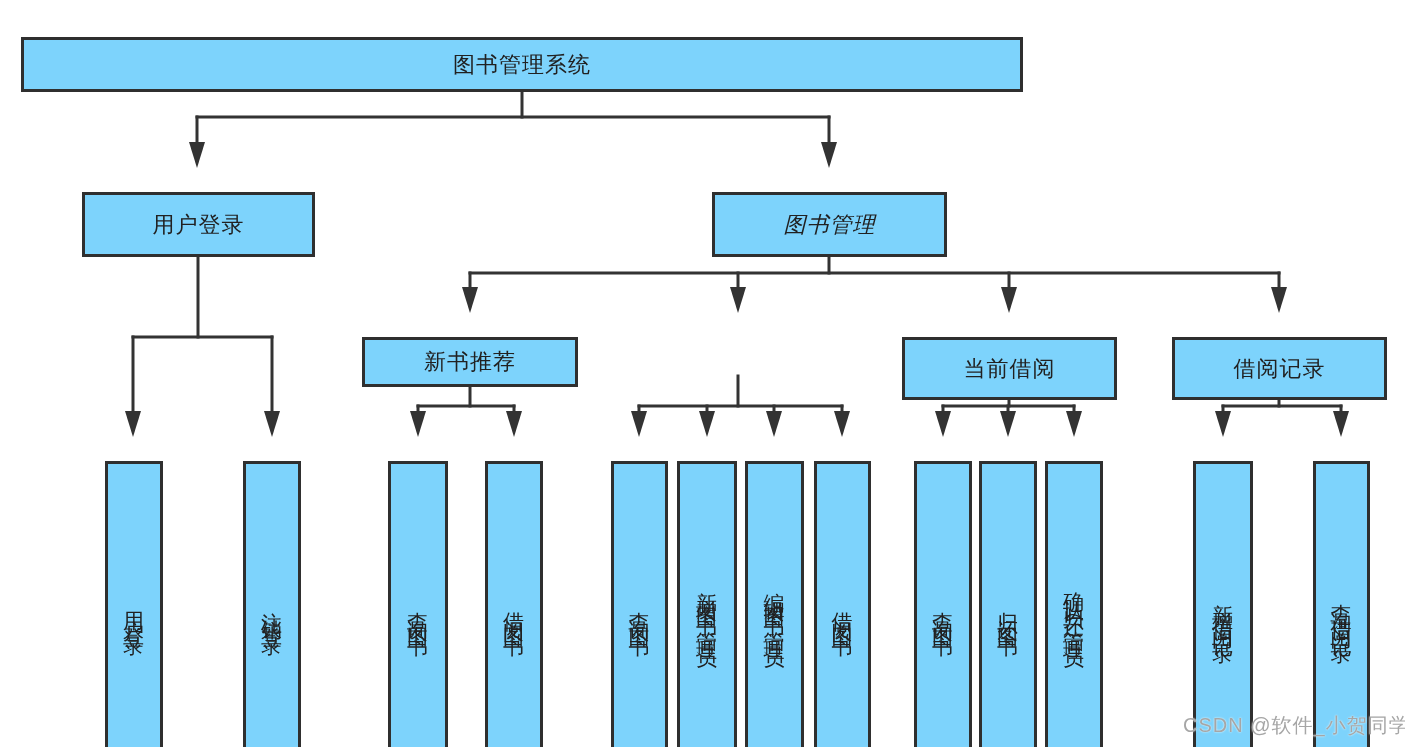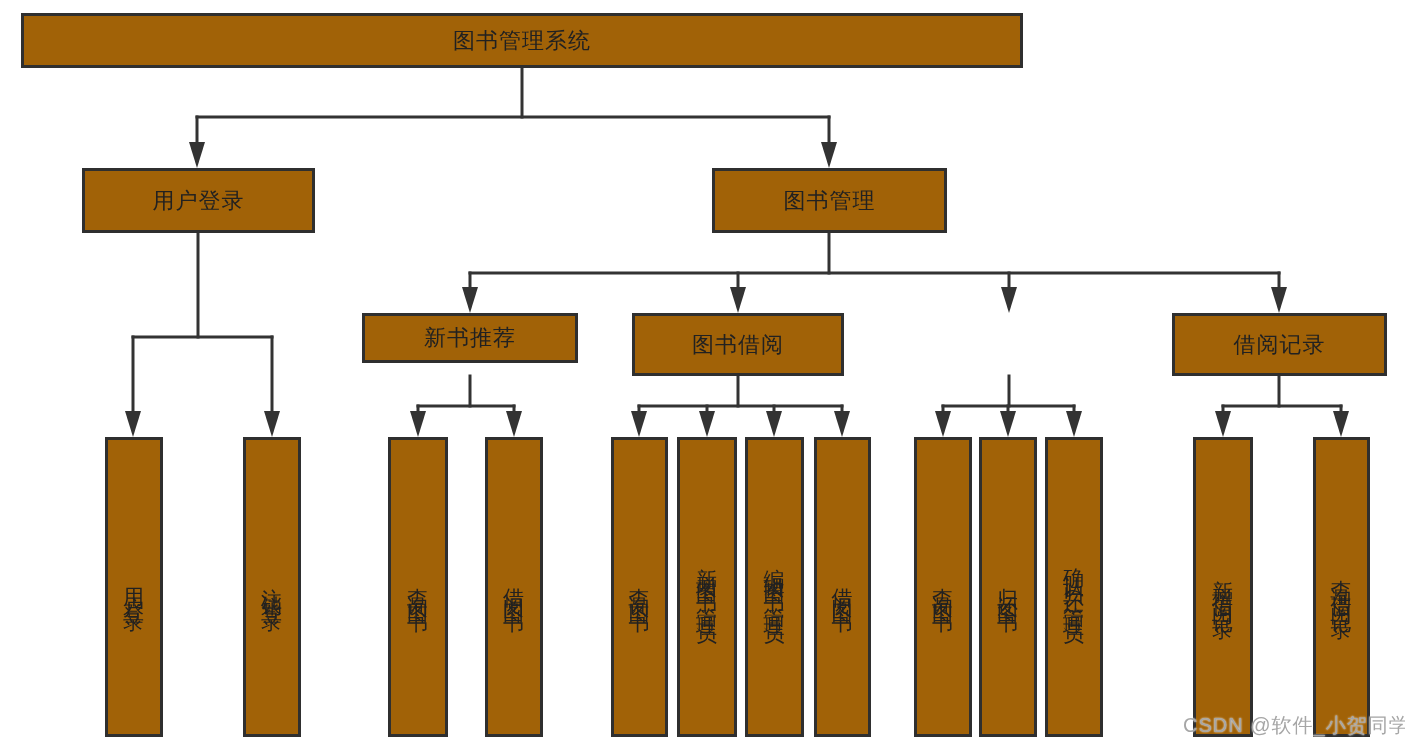--- a/index.html
+++ b/index.html
@@ -10,25 +10,26 @@
     font-family:"Liberation Sans",sans-serif;
     overflow:hidden;
   }
   #connectors{position:absolute;left:0;top:0;width:1405px;height:747px;}
   #connectors line{stroke:#333333;stroke-width:3;stroke-linecap:square;}
   #connectors polygon{fill:#333333;}
   .node{
     position:absolute;
     box-sizing:border-box;
     border:3px solid #2f2f2f;
-    background:#a16207;
+    background:#7dd3fc;
     display:flex;
     align-items:center;
     justify-content:center;
     color:#212121;
+    margin-top:24px;
   }
   .node-h{font-size:22px;letter-spacing:1px;white-space:nowrap;}
   .node-v{top:437px;height:300px;}
   .node-v .vtext{
     writing-mode:vertical-rl;
     text-orientation:mixed;
     font-size:21px;
     line-height:1;
     letter-spacing:8px;
     color:#212121;
@@ -124,29 +125,29 @@
     </g>
   </svg>
 
   <div class="node node-h" style="left:21px;top:13px;width:1002px;height:55px;">
     <span>图书管理系统</span>
   </div>
 
   <div class="node node-h" style="left:82px;top:168px;width:233px;height:65px;">
     <span>用户登录</span>
   </div>
-  <div class="node node-h" style="left:712px;top:168px;width:235px;height:65px;">
+  <div class="node node-h" style="left:712px;top:168px;width:235px;height:65px;font-style:italic;">
     <span>图书管理</span>
   </div>
 
   <div class="node node-h" style="left:362px;top:313px;width:216px;height:50px;">
     <span>新书推荐</span>
   </div>
-  <div class="node node-h" style="left:632px;top:313px;width:212px;height:63px;">
-    <span>图书借阅</span>
+  <div class="node node-h" style="left:902px;top:313px;width:215px;height:63px;">
+    <span>当前借阅</span>
   </div>
   <div class="node node-h" style="left:1172px;top:313px;width:215px;height:63px;">
     <span>借阅记录</span>
   </div>
 
   <div class="node node-v" style="left:105px;width:58px;">
     <span class="vtext">用户登录</span>
   </div>
   <div class="node node-v" style="left:243px;width:58px;">
     <span class="vtext">注销登录</span>

